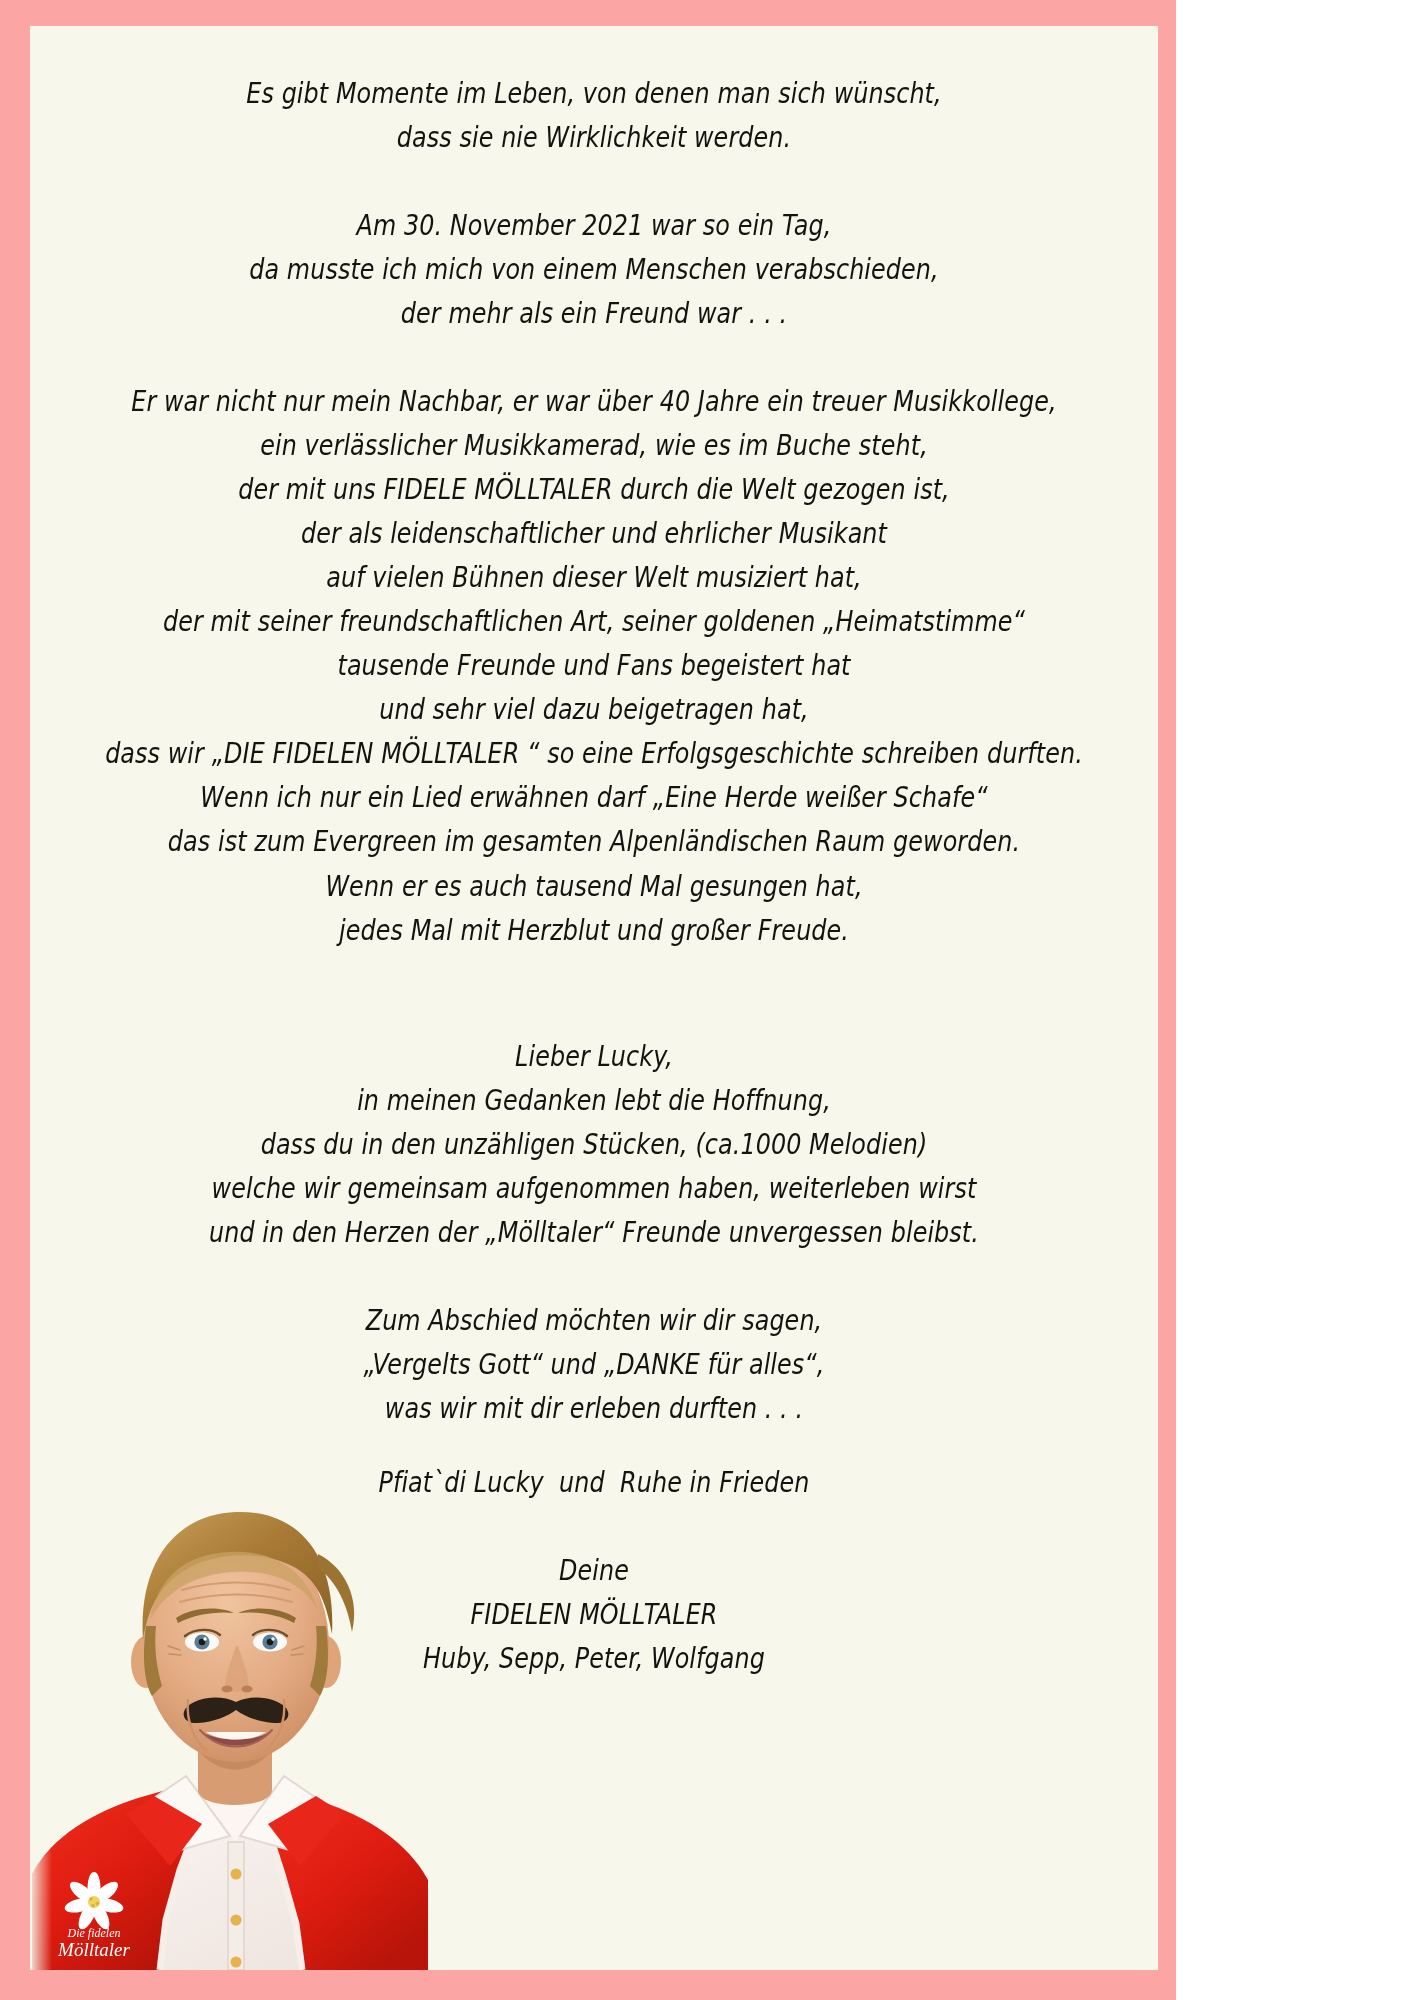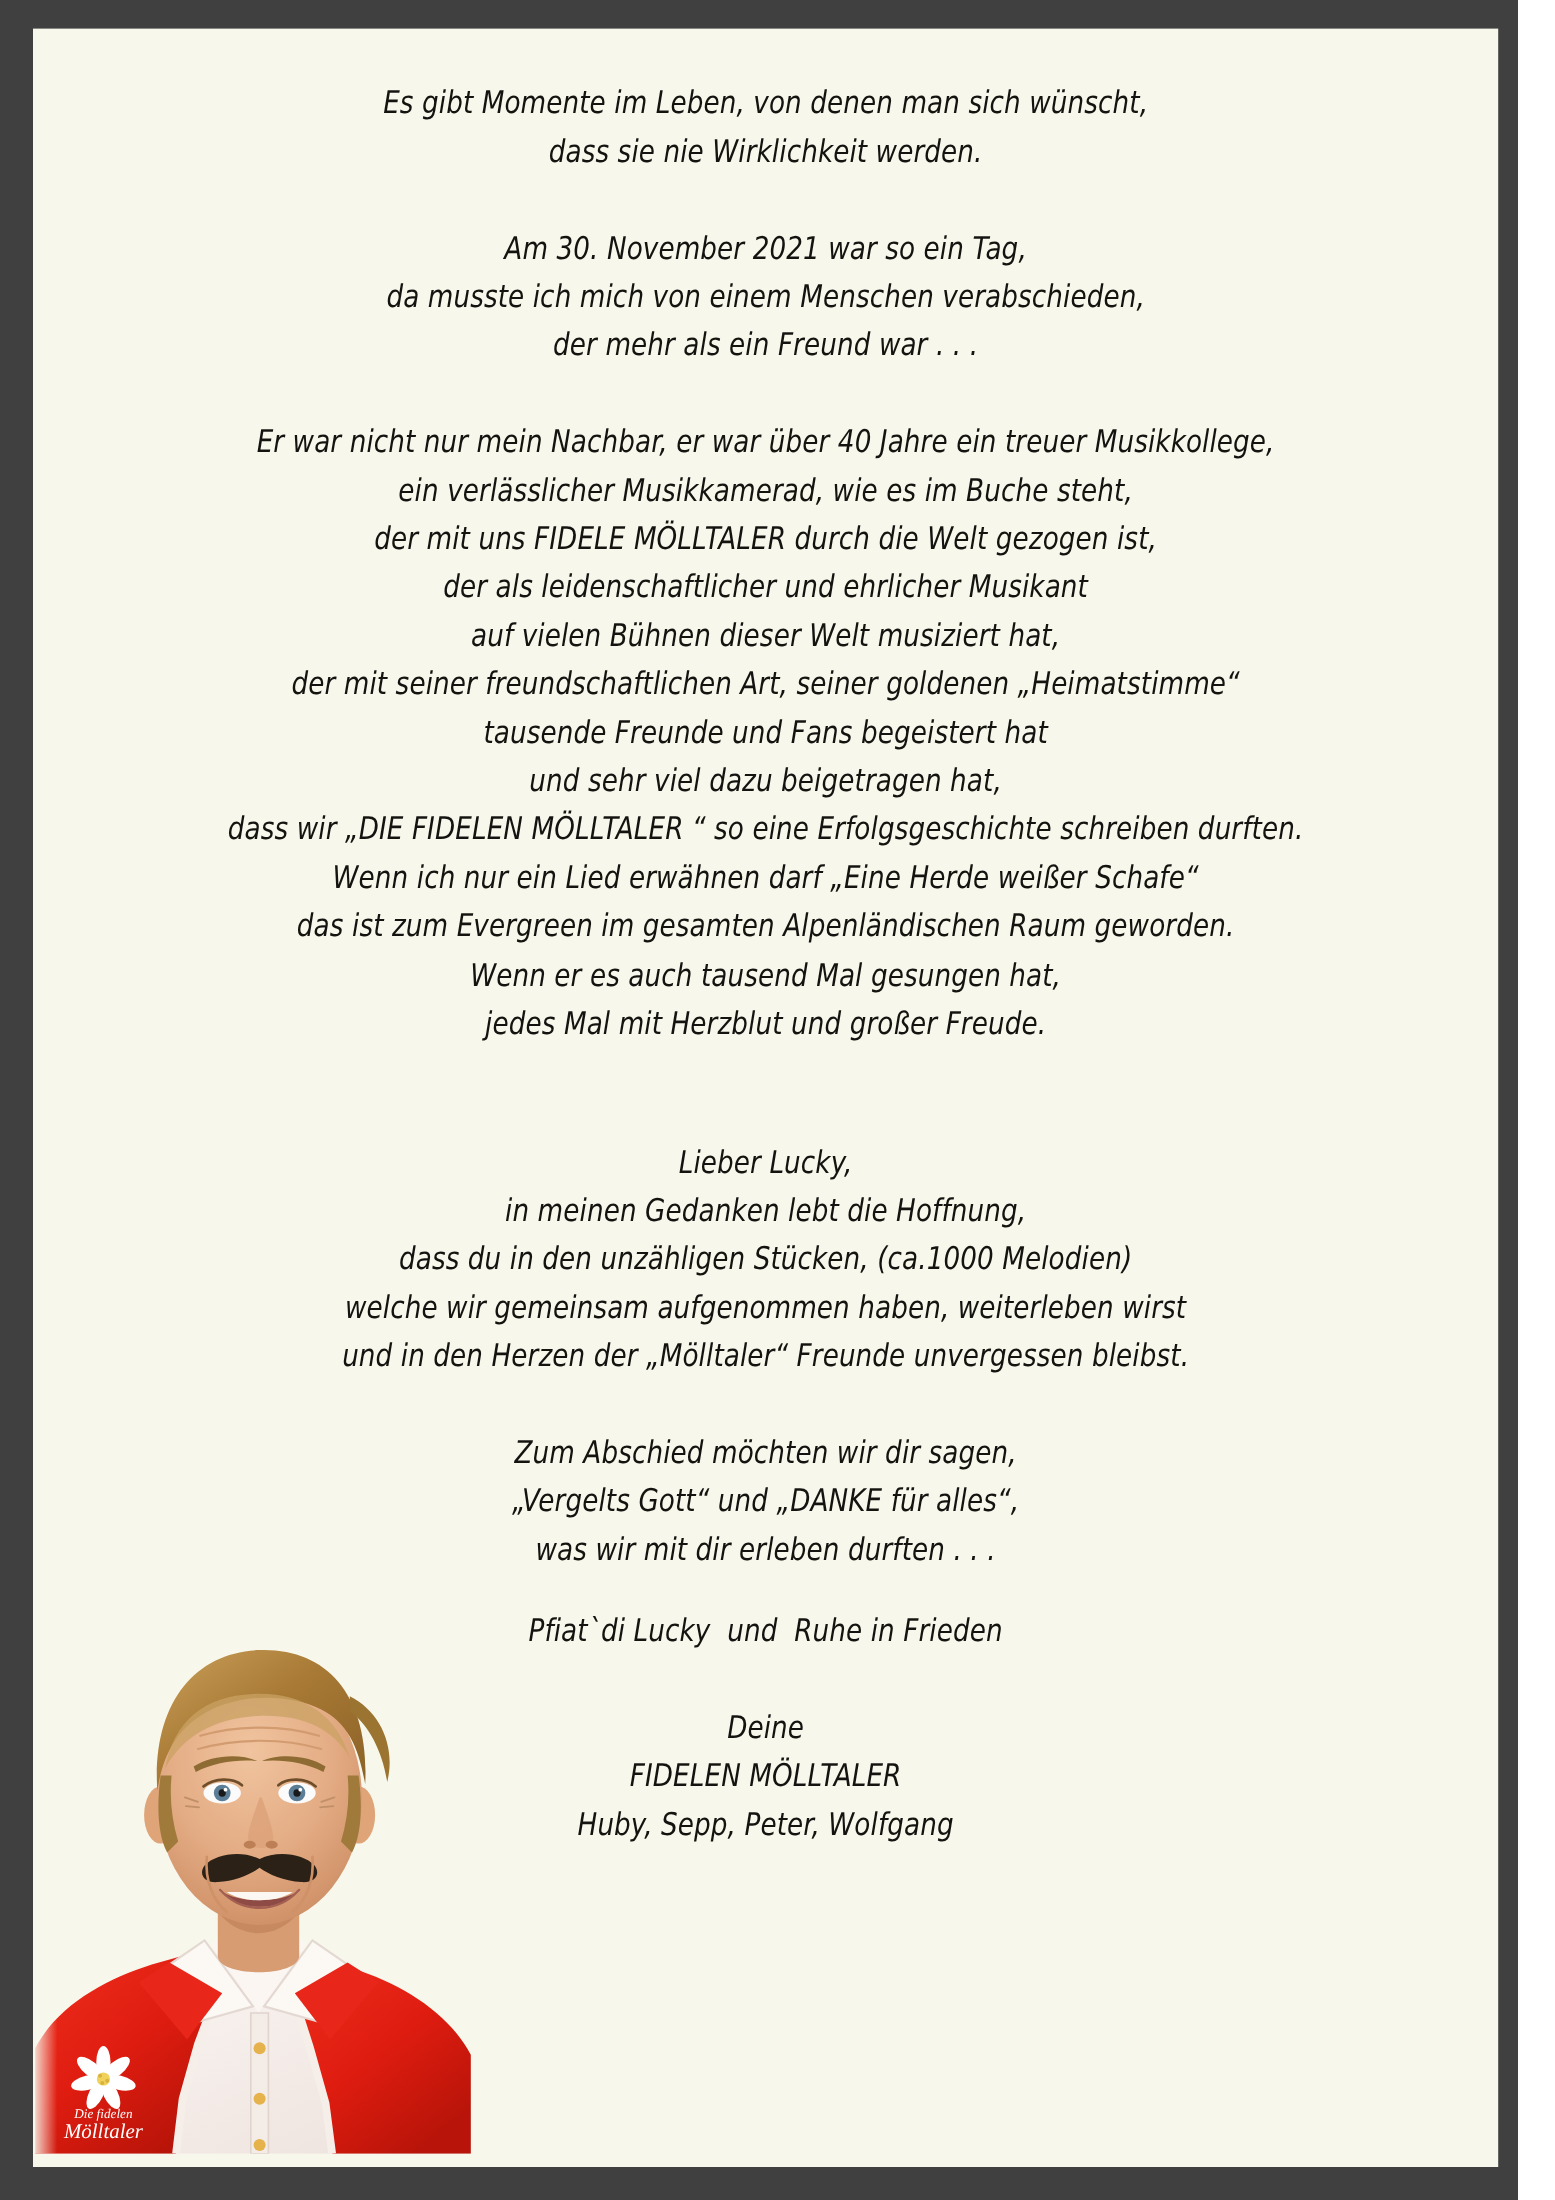--- a/index.html
+++ b/index.html
@@ -11,23 +11,23 @@
   body {
     width: 1414px;
     height: 2000px;
     overflow: hidden;
     font-family: "DejaVu Sans", sans-serif;
   }
 
   
   #page-frame {
     position: relative;
-    width: 1380px;
+    width: 1176px;
     height: 2000px;
-    background: #404040;
+    background: #fca5a5;
     box-sizing: border-box;
     padding: 26px 18px 30px 30px;
   }
 
   
   #card {
     position: relative;
     width: 100%;
     height: 100%;
     background: #f7f7ec;
@@ -61,21 +61,21 @@
     white-space: pre;
   }
   .spacer-sm { height: 30px; }
   .spacer-md { height: 44px; }
   .spacer-xl { height: 82px; }
 
   
   #portrait-photo {
     position: absolute;
     left: 0;
-    bottom: 12px;
+    bottom: 0;
     width: 400px;
     height: 520px;
     z-index: 5;
     pointer-events: none;
   }
   #portrait-photo svg { display: block; width: 100%; height: 100%; }
 
   
 </style>
 </head>

